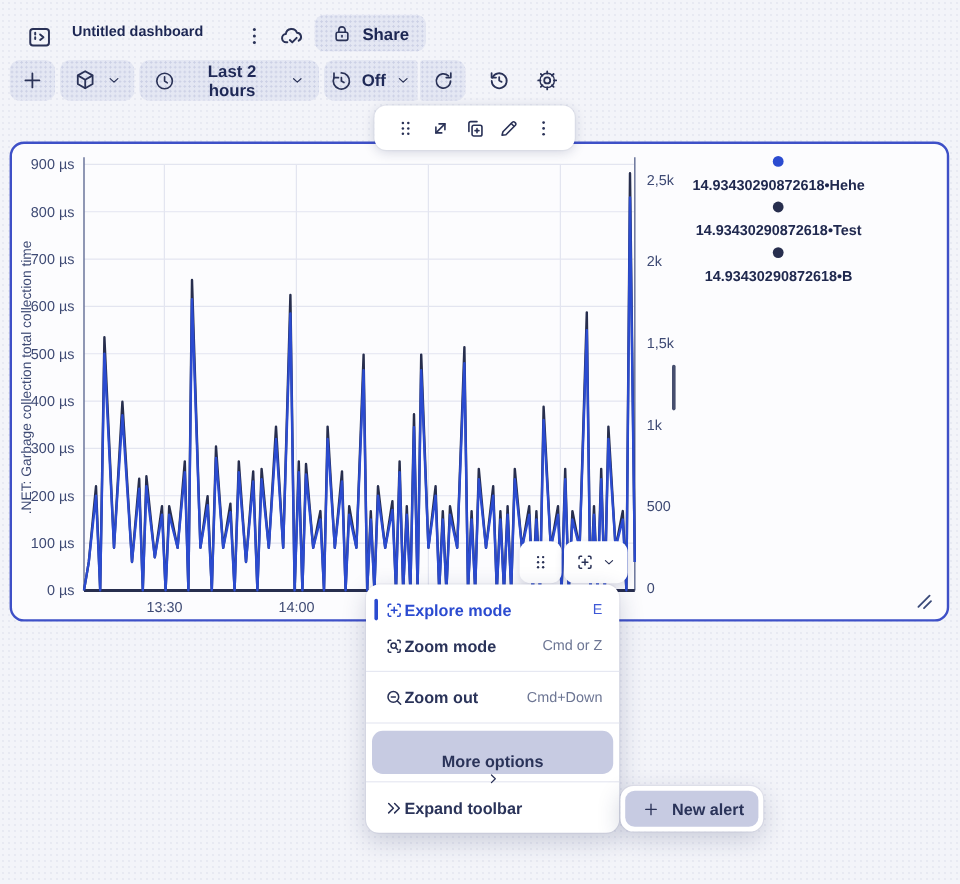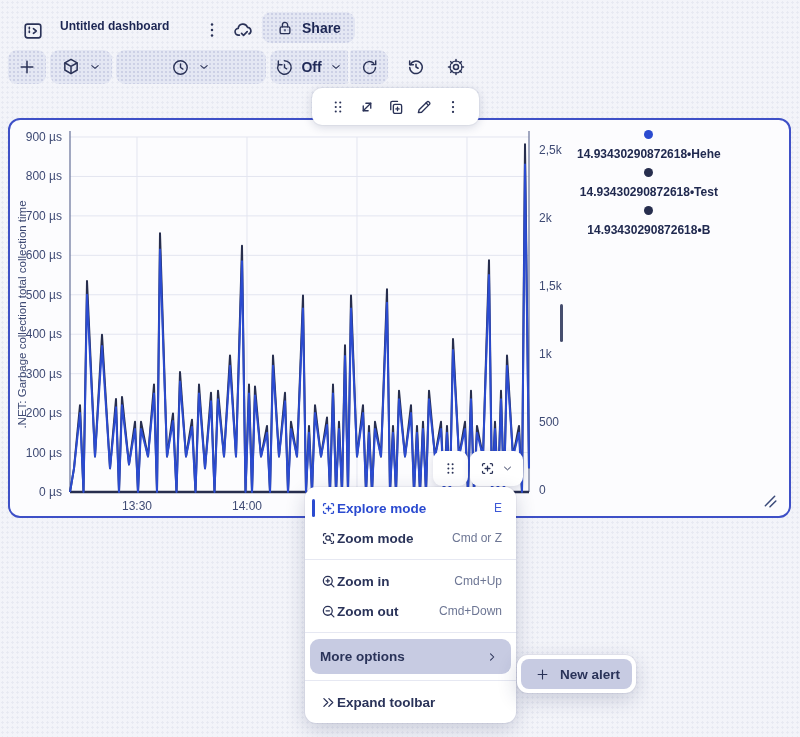--- a/index.html
+++ b/index.html
@@ -79,21 +79,21 @@
   }
   .mi { position:relative; height:30px; display:flex; align-items:center; padding:0 14px; font-size:13.5px; font-weight:700; color:#2a3359; cursor:pointer; }
   .mi .mic { width:18px; display:flex; justify-content:center; }
   .mi .mil { flex:1; white-space:nowrap; }
   .mi .mis { font-size:12px; font-weight:400; color:#6d7694; }
   .mi.active { color:#2b4bd0; }
   .mi.active svg.ic { stroke:#2b4bd0; }
   .mi.active .mis { color:#3d58d6; }
   .mi.active .bar { position:absolute; left:7px; top:6px; width:2.5px; height:18px; background:#2b4bd0; border-radius:2px; }
   .mdiv { height:1px; background:#e6e8f2; margin:6px 0; }
-  .mi.hl { background:#c7cbe2; border-radius:9px; margin:0 5px; padding:4px 10px; height:35px; }
+  .mi.hl { background:#c7cbe2; border-radius:9px; margin:0 5px; padding:18px 10px; height:35px;flex-direction:column; }
   .submenu {
     position:absolute; left:517px; top:655px;
     background:#ffffff; border-radius:11px; padding:4px;
     box-shadow:0 6px 20px rgba(30,40,90,0.20), 0 0 0 1px rgba(30,40,90,0.05);
     z-index:30;
   }
   .submenu .mi { background:#c7cbe2; border-radius:8px; height:30px; padding:0 12px; gap:9px;text-align:right; }
 </style>
 </head>
 <body>
@@ -143,20 +143,21 @@
     </svg>
     <svg class="ic" width="14" height="14" viewBox="0 0 24 24">
         <path d="M6.5 9.5 12 14.5l5.5-5"></path>
       </svg>
   </button>
   <button class="tbtn pill tb-time">
     <svg class="ic" width="19" height="19" viewBox="0 0 24 24">
       <circle cx="12" cy="12" r="8.5"></circle>
         <path d="M12 7.5V12l3 2"></path>
     </svg>
+    <span>Last 2 hours</span>
     <svg class="ic" width="14" height="14" viewBox="0 0 24 24">
         <path d="M6.5 9.5 12 14.5l5.5-5"></path>
       </svg>
   </button>
   <button class="tbtn pill tb-off">
     <svg class="ic" width="19" height="19" viewBox="0 0 24 24">
       <path d="M11.9 3.5a8.5 8.5 0 1 1-7.7 5"></path>
         <path d="M4.2 3.8v4.7h4.7"></path>
         <path d="M12 8.5V12l2.7 1.6"></path>
     </svg>
@@ -335,31 +336,20 @@
     </span>
     <span class="mil">Zoom mode</span>
     <span class="mis">Cmd or Z</span>
   </div>
   <div class="mdiv"></div>
   <div class="mi">
     <span class="mic">
       <svg class="ic" width="17" height="17" viewBox="0 0 24 24">
         <circle cx="11" cy="11" r="6.3"></circle>
           <path d="M15.7 15.7 19.6 19.6"></path>
-          <path d="M11 8.6v4.8M8.6 11h4.8"></path>
-      </svg>
-    </span>
-    <span class="mil">Zoom in</span>
-    <span class="mis">Cmd+Up</span>
-  </div>
-  <div class="mi">
-    <span class="mic">
-      <svg class="ic" width="17" height="17" viewBox="0 0 24 24">
-        <circle cx="11" cy="11" r="6.3"></circle>
-          <path d="M15.7 15.7 19.6 19.6"></path>
           <path d="M8.6 11h4.8"></path>
       </svg>
     </span>
     <span class="mil">Zoom out</span>
     <span class="mis">Cmd+Down</span>
   </div>
   <div class="mdiv"></div>
   <div class="mi hl">
     <span class="mil">More options</span>
     <span class="mic">

